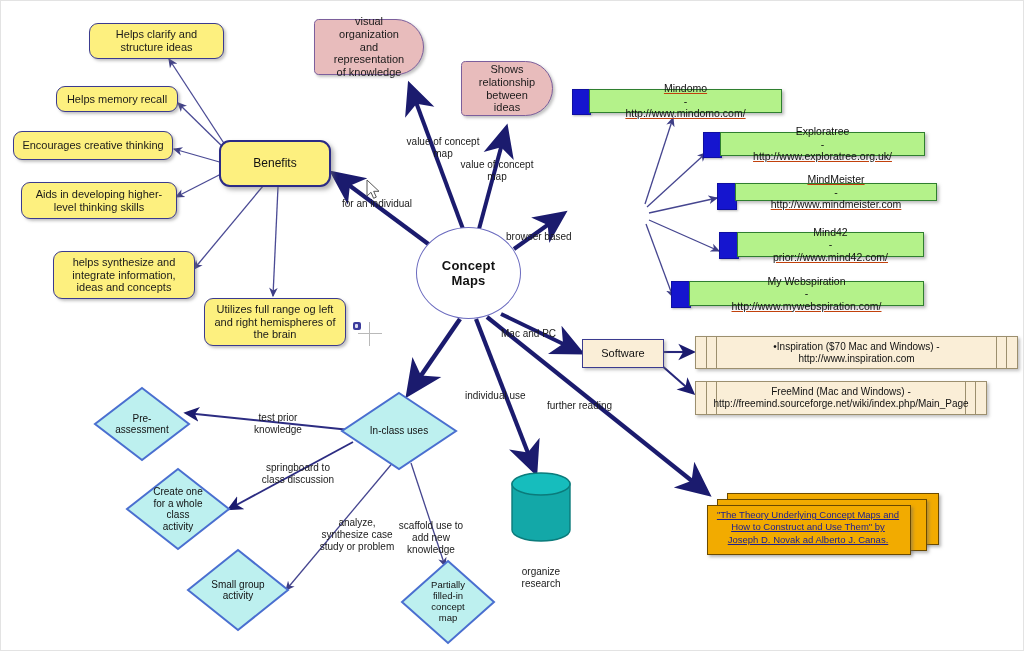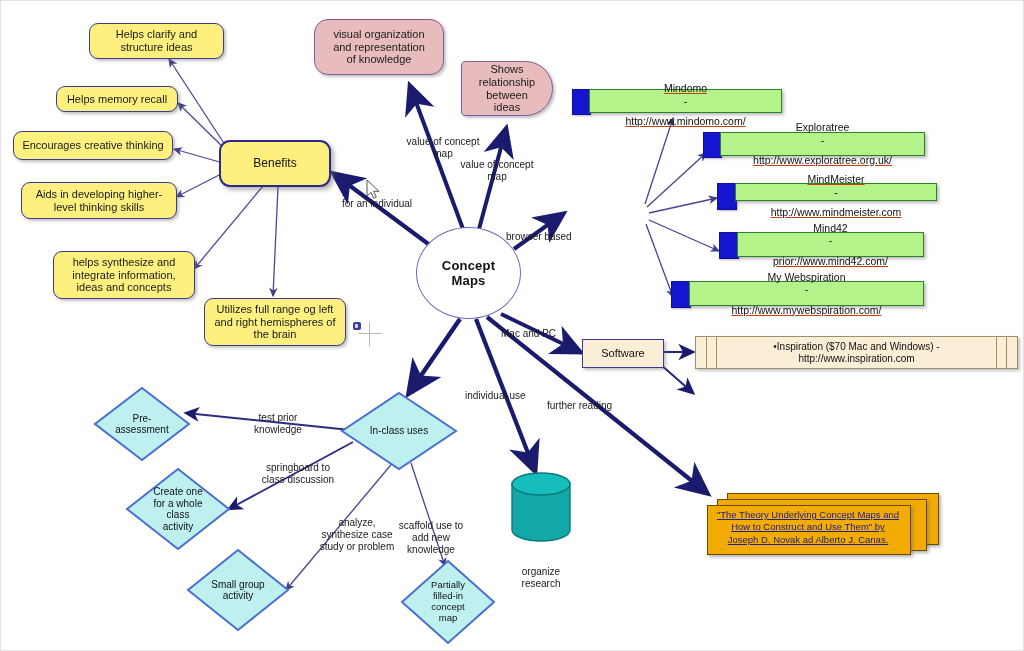--- a/index.html
+++ b/index.html
@@ -118,21 +118,20 @@
     line-height:1.2;
     white-space:pre-line;
     background:transparent;
   }
   
   .sq{
     text-decoration:underline;
     text-decoration-color:#c2410c;
     text-decoration-style:solid;
     text-underline-offset:1px;
-    margin-top:8px;
   }
   .cursor{position:absolute;pointer-events:none;}
   .crosshair{position:absolute;}
   .crosshair .h{position:absolute;background:#b9b9b9;}
   .crosshair .v{position:absolute;background:#b9b9b9;}
   .minibadge{position:absolute;background:#3b3b9c;border-radius:2px;}
   .minibadge:after{content:"";position:absolute;left:2px;top:1.5px;width:3px;height:4px;background:#dcdcf0;border-radius:1px;}
 </style>
 </head>
 <body>
@@ -244,21 +243,21 @@
   <div class="node y-box" style="left:203px;top:297px;width:142px;height:48px;">
     <span style="white-space:pre-line">Utilizes full range og left
 and right hemispheres of
 the brain</span>
   </div>
 
   <div class="node y-hub" style="left:218px;top:139px;width:112px;height:47px;">
     <span>Benefits</span>
   </div>
 
-  <div class="node pink" style="left:313px;top:18px;width:130px;height:56px;border-radius:14px;">
+  <div class="node pink" style="left:313px;top:18px;width:110px;height:56px;">
     <span style="white-space:pre-line">visual organization
 and representation
 of knowledge</span>
   </div>
 
   <div class="node pink" style="left:460px;top:60px;width:92px;height:55px;">
     <span style="white-space:pre-line">Shows
 relationship
 between ideas</span>
   </div>
@@ -328,20 +327,26 @@
     <span>Software</span>
   </div>
 
   <div class="node cream" style="left:694px;top:335px;width:323px;height:33px;position:absolute;">
     <div class="bar" style="left:10px;"></div>
     <div class="bar" style="right:10px;"></div>
     <span style="white-space:pre-line;position:relative;z-index:2;">•Inspiration ($70 Mac and Windows) -
 http://www.inspiration.com</span>
   </div>
 
+  <div class="node cream" style="left:694px;top:380px;width:292px;height:34px;position:absolute;">
+    <div class="bar" style="left:10px;"></div>
+    <div class="bar" style="right:10px;"></div>
+    <span style="white-space:pre-line;position:relative;z-index:2;">FreeMind (Mac and Windows) -
+http://freemind.sourceforge.net/wiki/index.php/Main_Page</span>
+  </div>
 
   <div style="position:absolute;left:706px;top:492px;width:232px;height:60px;">
     <div class="note" style="left:20px;top:0;width:210px;height:50px;"></div>
     <div class="note" style="left:10px;top:6px;width:208px;height:50px;"></div>
     <div class="note" style="left:0;top:12px;width:202px;height:48px;"></div>
     <div class="note-text" style="left:0;top:16px;width:202px;white-space:pre-line;">"The Theory Underlying Concept Maps and
 How to Construct and Use Them" by
 Joseph D. Novak ad Alberto J. Canas.</div>
   </div>
 

